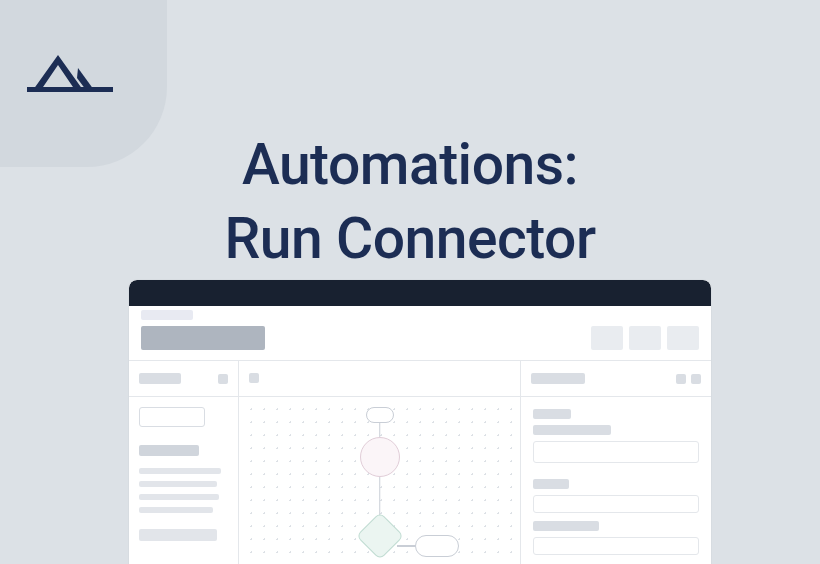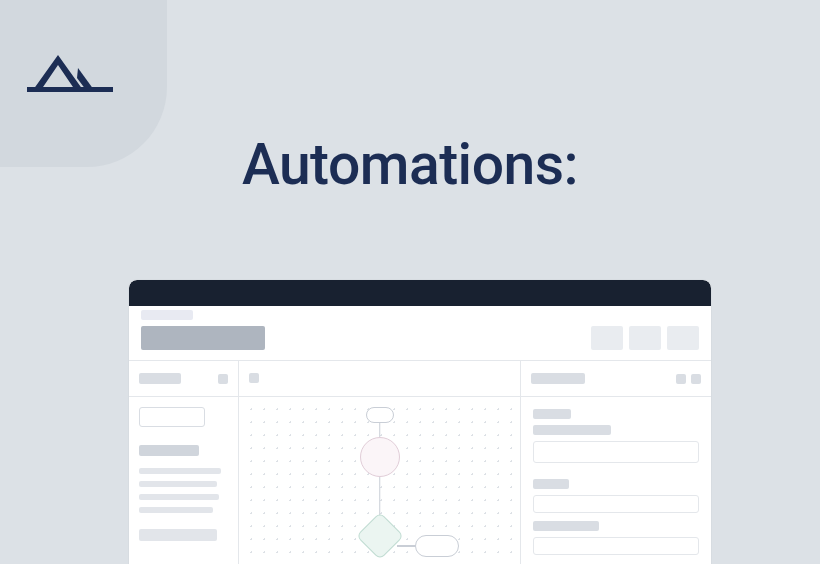--- a/index.html
+++ b/index.html
@@ -303,20 +303,21 @@
 <div class="corner-badge">
   <svg class="mountain-icon" width="86" height="42" viewBox="0 0 86 42">
     <path d="M 31 5 L 56 40 L 48 40 L 31 15 L 14 40 L 6 40 Z" fill="#1C2D54"></path>
     <path d="M 51 18 L 67 40 L 59 40 L 50 28 Z" fill="#1C2D54"></path>
     <rect x="0" y="37" width="86" height="5" fill="#1C2D54"></rect>
   </svg>
 </div>
 
 <h1 class="page-title">
   <span>Automations:</span><br>
+  <span>Run Connector</span>
 </h1>
 
 <div class="app-mock">
   <div class="app-titlebar"></div>
 
   <div class="app-toolbar">
     <div class="crumb"></div>
     <div class="toolbar-title"></div>
     <div class="toolbar-buttons">
       <div class="toolbar-btn b1"></div>

